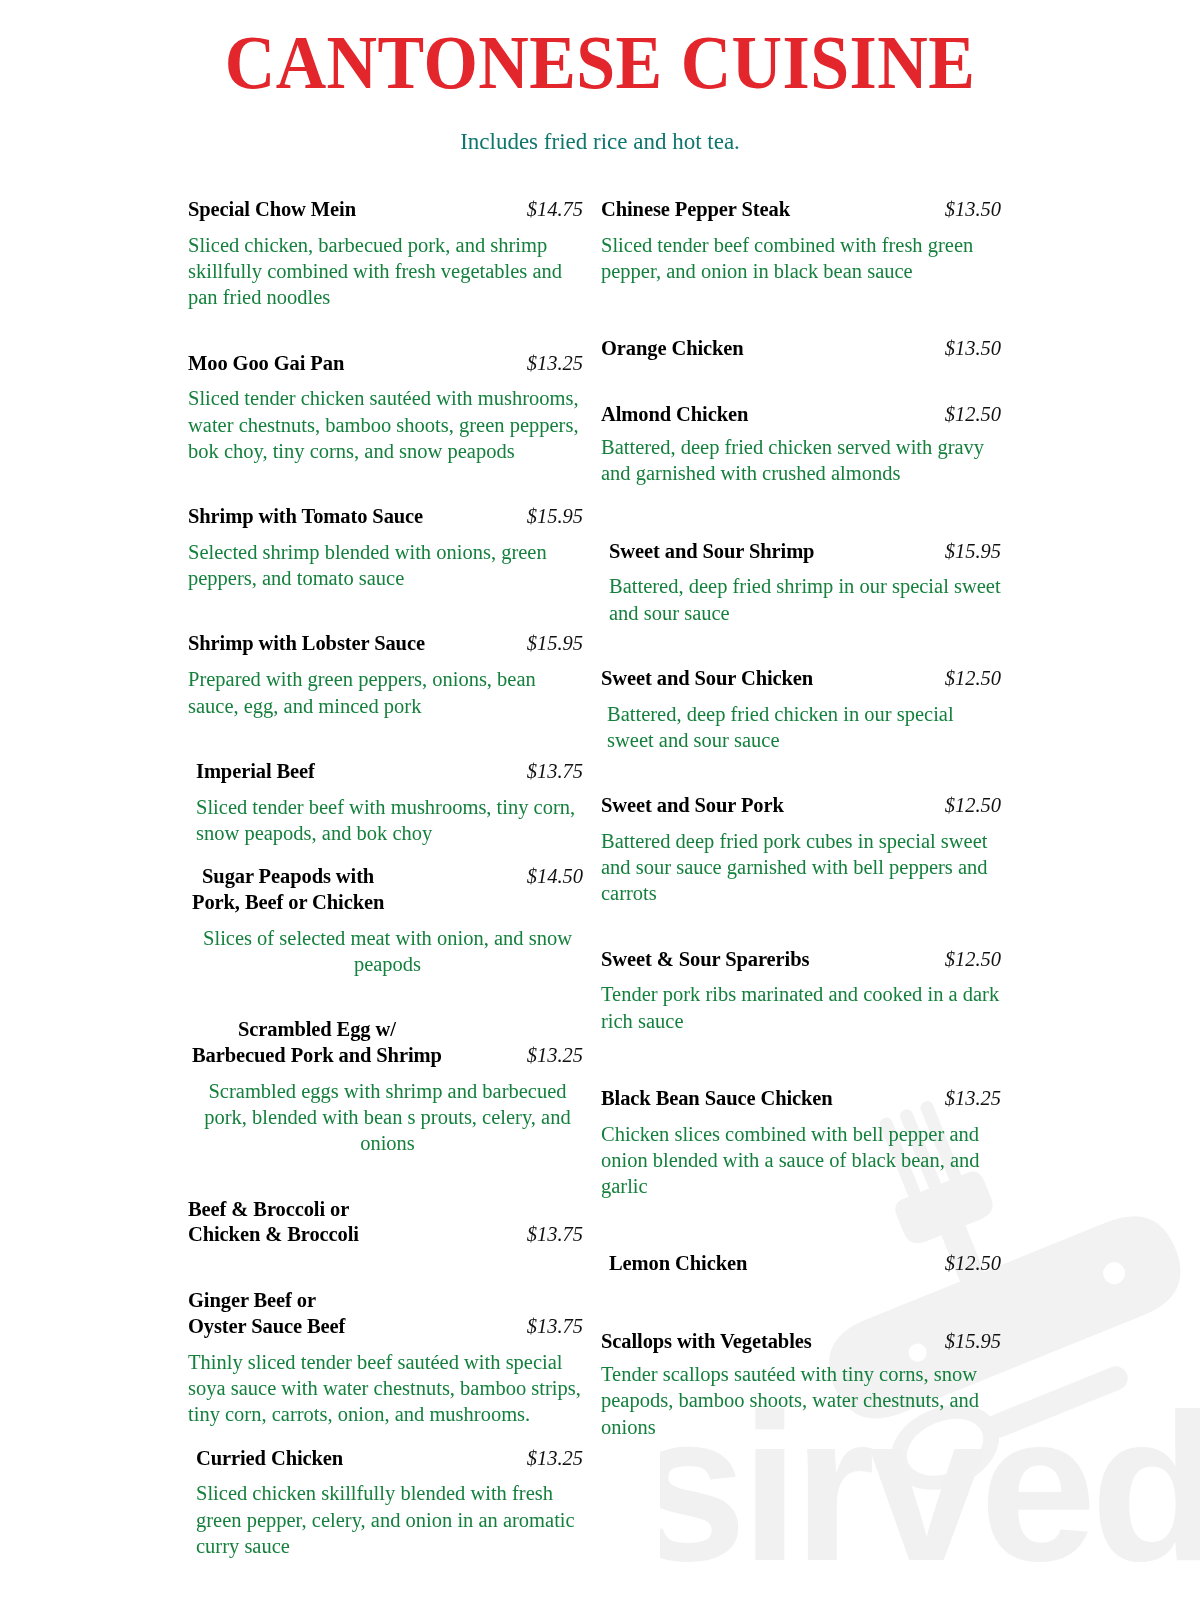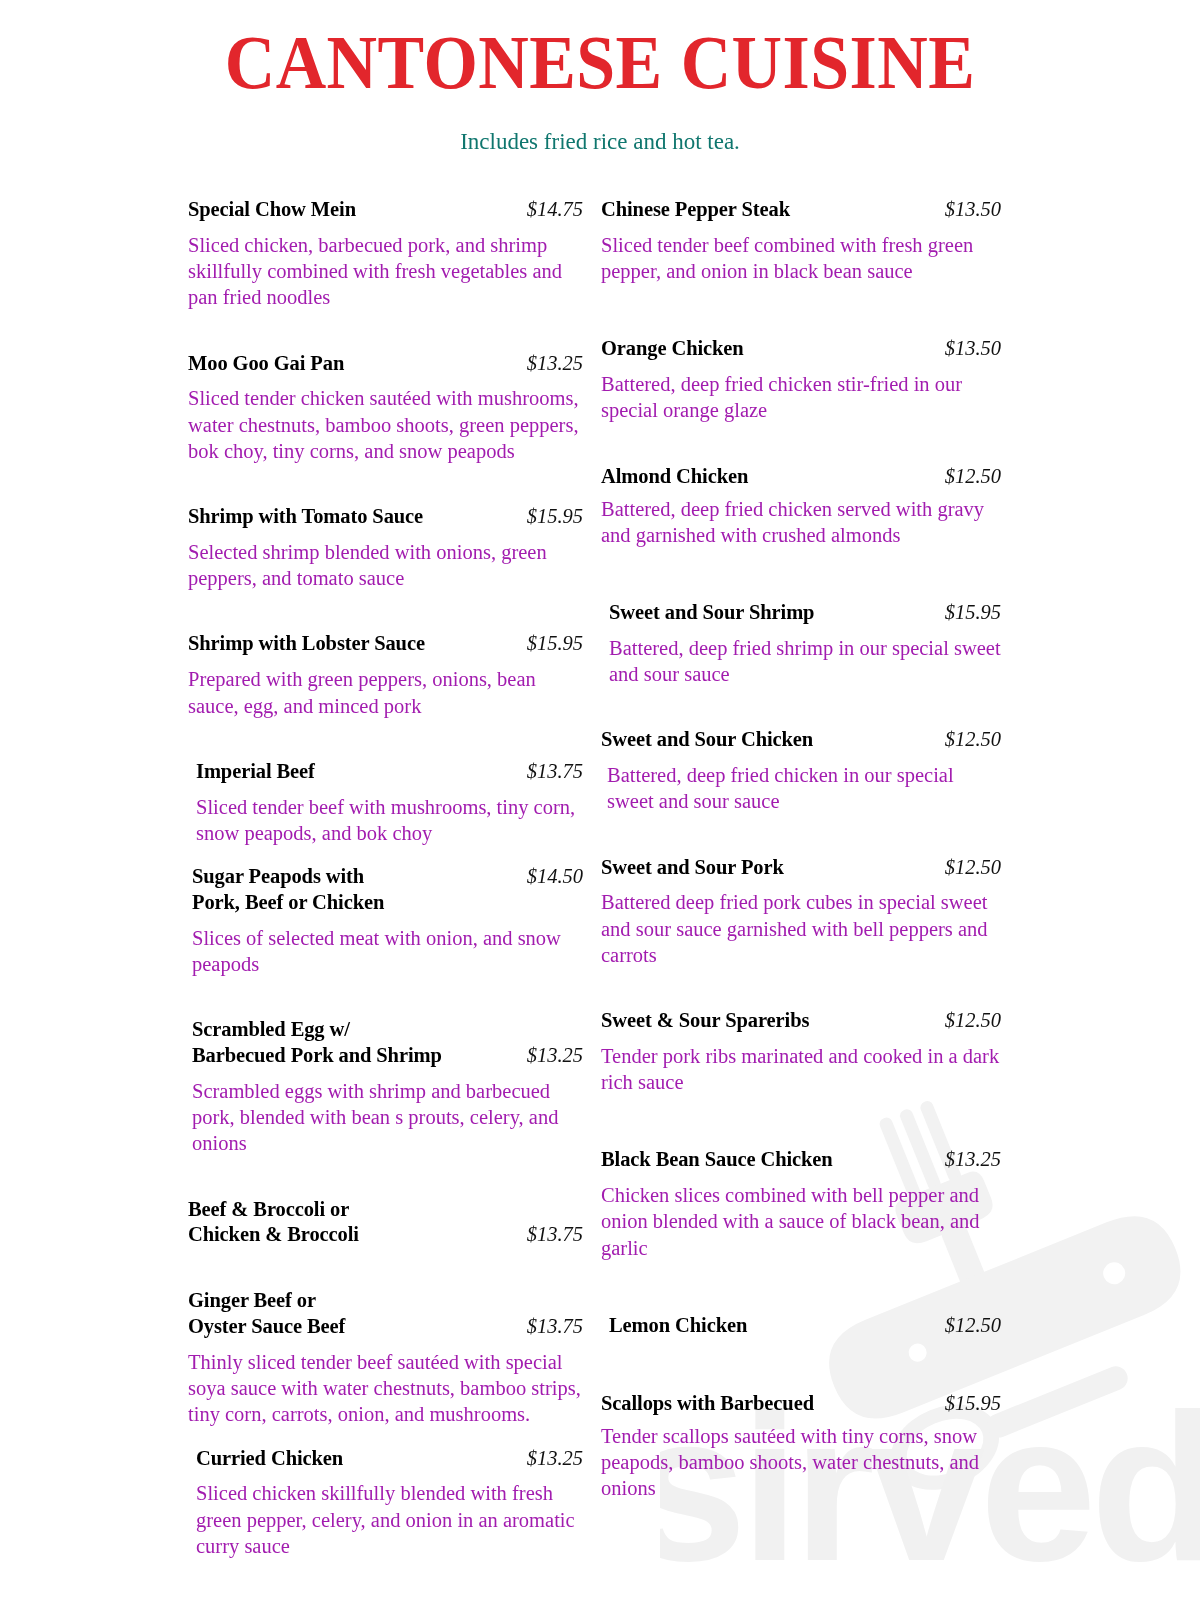--- a/index.html
+++ b/index.html
@@ -104,27 +104,27 @@
     flex: 0 0 auto;
     font-style: italic;
   }
   
   .price-line-2 .item-price { align-self: flex-end; }
 
   .item-desc {
     font-size: 20.5px;
     line-height: 1.28;
     margin-top: 9px;
-    color: #a21caf;
+    color: #15803d;
     font-weight: 400;
   }
 
   
   .indent-1  { padding-left: 8px; }
-  .indent-2  { padding-left: 4px; }
+  .indent-2  { padding-left: 4px; text-align: center; }
   .gap-lg    { margin-bottom: 40px; }
   .gap-xl    { margin-bottom: 52px; }
   .gap-sm    { margin-bottom: 18px; }
   .desc-indent { padding-left: 6px; }
   .tight-desc { margin-top: 6px; }
 </style>
 </head>
 <body>
 
 <div id="watermark">
@@ -259,21 +259,20 @@
           <span class="item-price">$13.50</span>
         </div>
         <div class="item-desc">Sliced tender beef combined with fresh green pepper, and onion in black bean sauce</div>
       </div>
 
       <div class="item gap-lg">
         <div class="title-row">
           <span class="item-name">Orange Chicken</span>
           <span class="item-price">$13.50</span>
         </div>
-        <div class="item-desc">Battered, deep fried chicken stir-fried in our special orange glaze</div>
       </div>
 
       <div class="item gap-xl">
         <div class="title-row">
           <span class="item-name">Almond Chicken</span>
           <span class="item-price">$12.50</span>
         </div>
         <div class="item-desc tight-desc">Battered, deep fried chicken served with gravy and garnished with crushed almonds</div>
       </div>
 
@@ -319,21 +318,21 @@
 
       <div class="item gap-xl indent-1">
         <div class="title-row">
           <span class="item-name">Lemon Chicken</span>
           <span class="item-price">$12.50</span>
         </div>
       </div>
 
       <div class="item">
         <div class="title-row">
-          <span class="item-name">Scallops with Barbecued</span>
+          <span class="item-name">Scallops with Vegetables</span>
           <span class="item-price">$15.95</span>
         </div>
         <div class="item-desc tight-desc">Tender scallops sautéed with tiny corns, snow peapods, bamboo shoots, water chestnuts, and onions</div>
       </div>
 
     </div>
 
   </div>
 </div>
 

